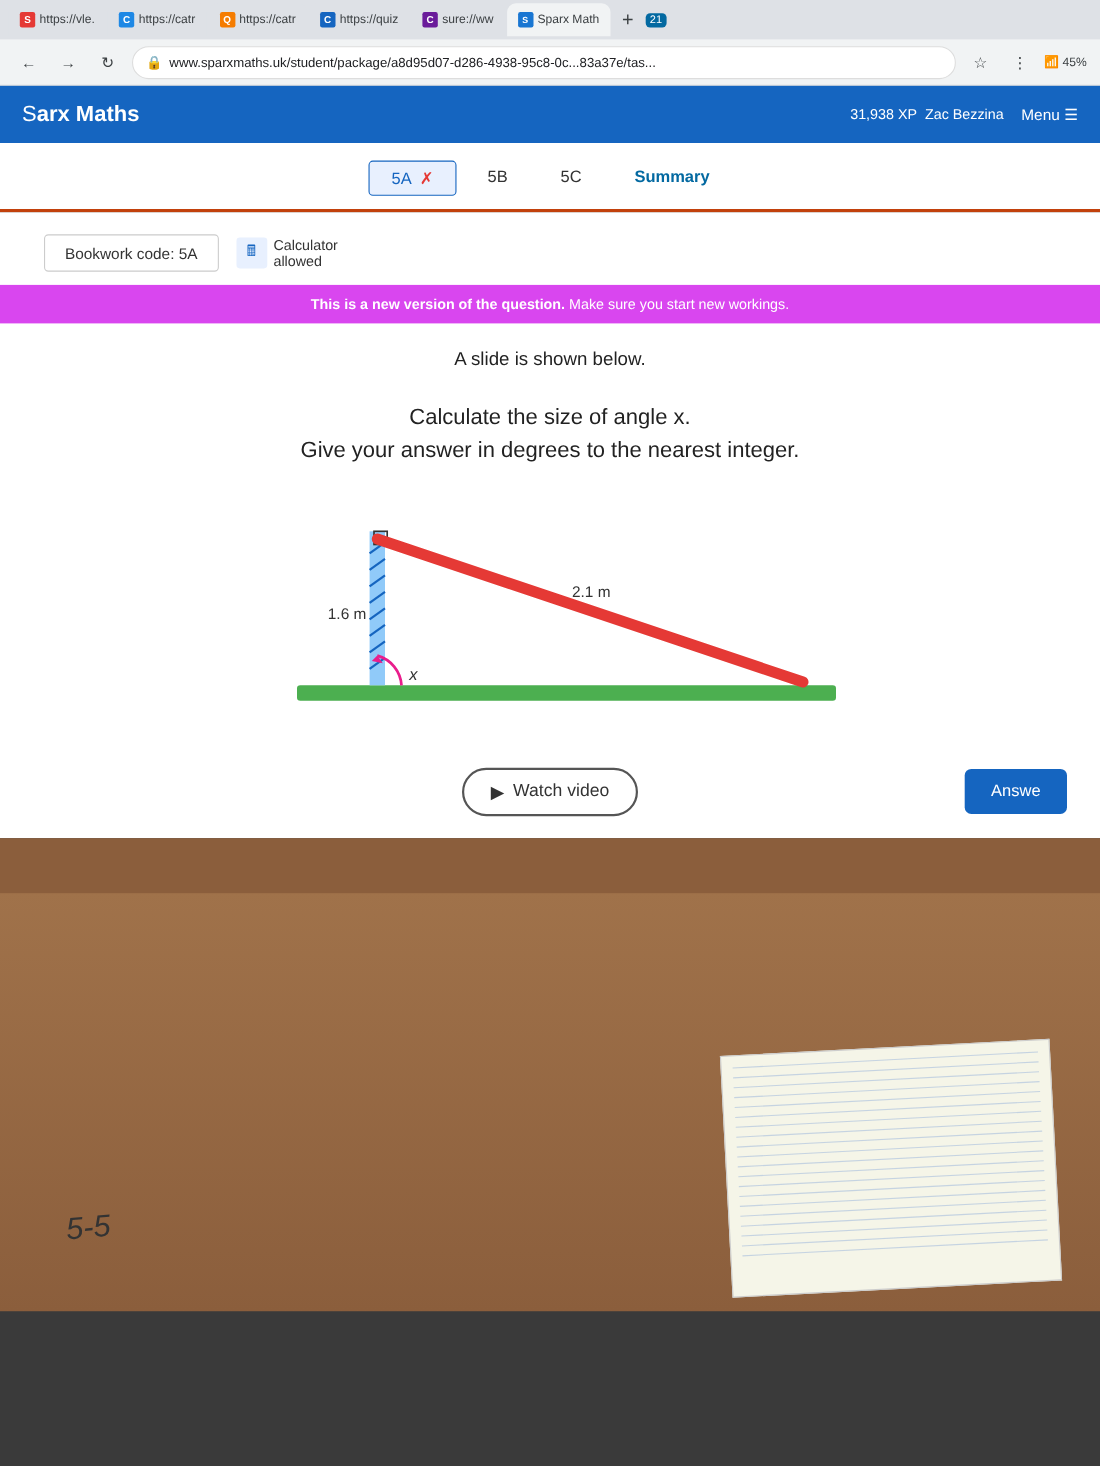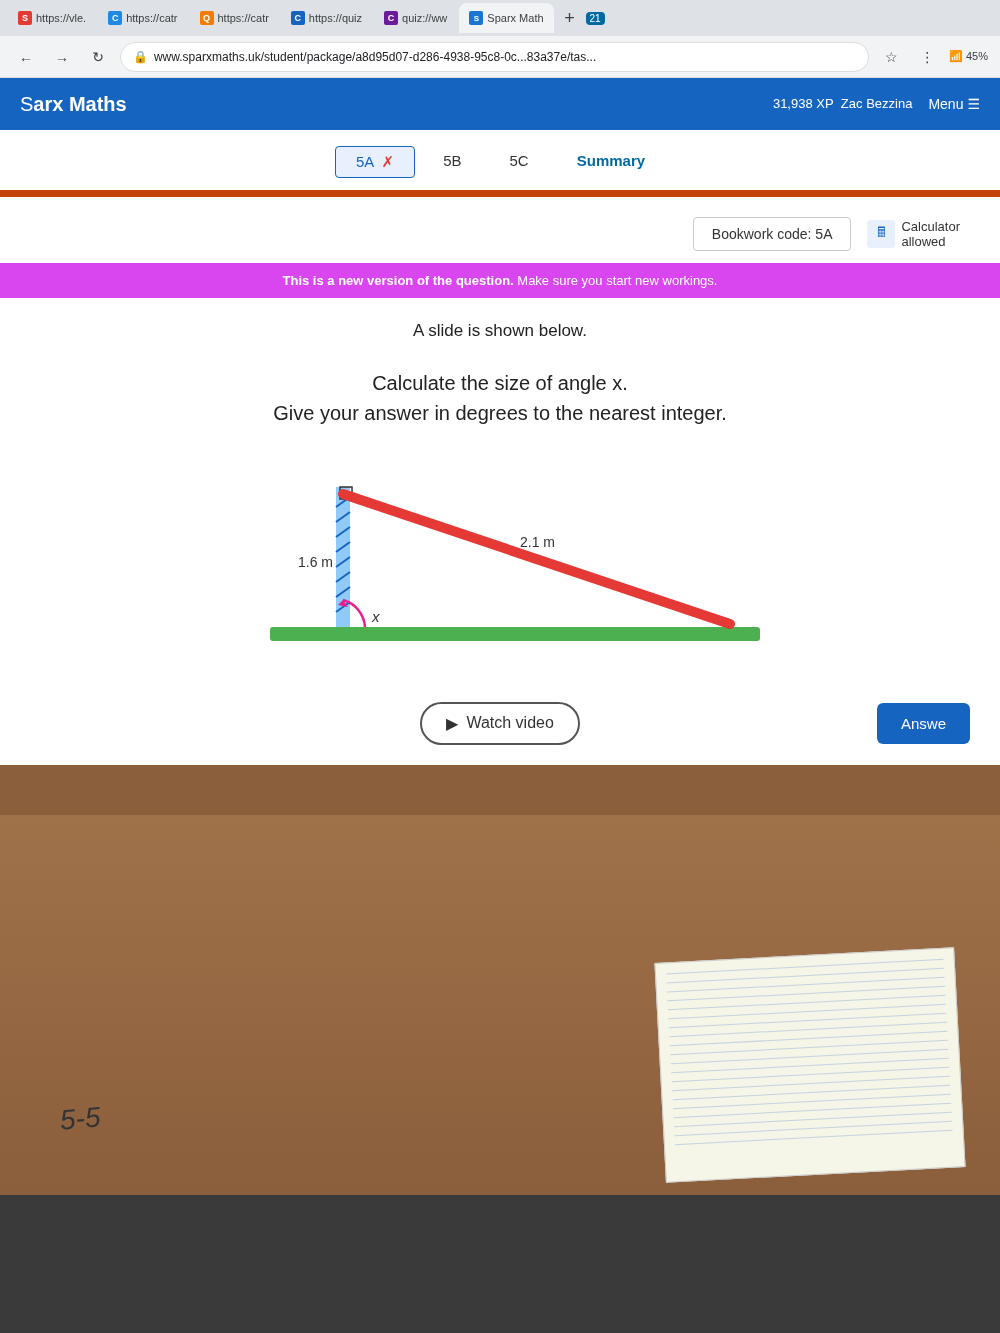--- a/index.html
+++ b/index.html
@@ -166,21 +166,21 @@
       font-size: 14px;
     }
 
     
     .task-tabs {
       background: white;
       display: flex;
       justify-content: center;
       padding: 16px 0 0 0;
       gap: 8px;
-      border-bottom: 7px solid #c2410c;
+      border-bottom: 3px solid #c2410c;
       padding-bottom: 12px;
     }
 
     .task-tab {
       padding: 6px 20px;
       border-radius: 4px;
       font-size: 15px;
       font-weight: 500;
       cursor: pointer;
       color: #333;
@@ -206,21 +206,21 @@
     .main-content {
       background: white;
       padding: 20px 40px;
     }
 
     .bookwork-row {
       display: flex;
       align-items: center;
       gap: 16px;
       margin-bottom: 12px;
-      justify-content: flex-end;
+      justify-content: flex-start;
     }
 
     .bookwork-code {
       border: 1px solid #ccc;
       border-radius: 4px;
       padding: 8px 18px;
       font-size: 14px;
       color: #333;
     }
 
@@ -388,21 +388,21 @@
     <div class="tab">
       <div class="tab-favicon orange">Q</div>
       <span>https://catr</span>
     </div>
     <div class="tab">
       <div class="tab-favicon blue2">C</div>
       <span>https://quiz</span>
     </div>
     <div class="tab">
       <div class="tab-favicon purple">C</div>
-      <span>quiz://ww</span>
+      <span>sure://ww</span>
     </div>
     <div class="tab active">
       <div class="tab-favicon sparx">S</div>
       <span>Sparx Math</span>
     </div>
     <div class="tab-new">+</div>
     <div class="tab-count">21</div>
   </div>
 
   <div class="address-bar">

